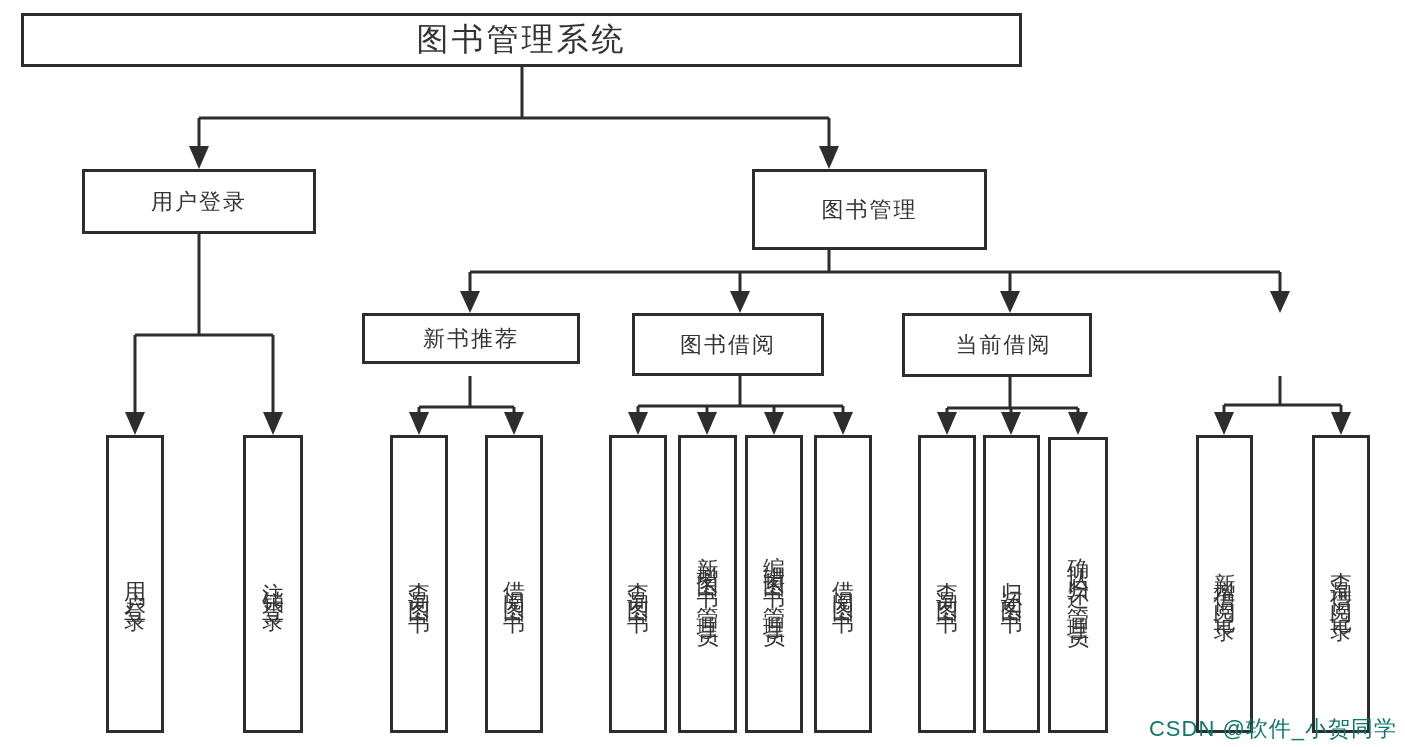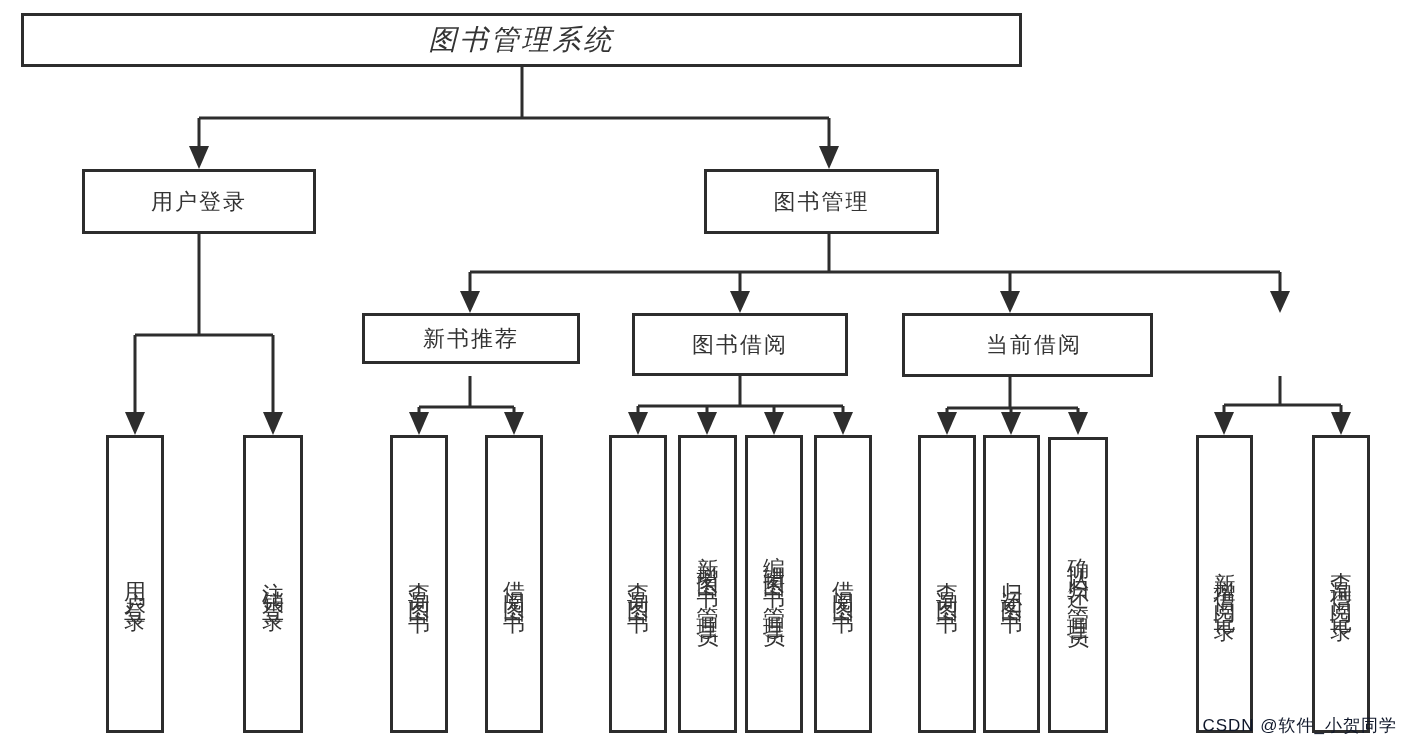--- a/index.html
+++ b/index.html
@@ -12,34 +12,34 @@
   .stage{position:absolute;left:0;top:0;width:1405px;height:747px;}
   svg.wires{position:absolute;left:0;top:0;width:1405px;height:747px;}
   .node{
     position:absolute;
     box-sizing:border-box;
     border:3px solid #2d2d2d;
     background:#ffffff;
     display:flex;align-items:center;justify-content:center;
     font-size:22px;letter-spacing:2px;color:#333333;
   }
-  .node.root{font-size:28px;letter-spacing:3px;font-style:italic;}
+  .node.root{font-size:32px;letter-spacing:3px;}
   .node.vbox{
     writing-mode:vertical-rl;
     text-orientation:mixed;
     letter-spacing:10px;
     font-size:22px;
     line-height:1;
     text-align:center;
   }
   .watermark{
     position:absolute;
     right:8px;top:714px;
-    font-size:17px;letter-spacing:1px;
-    color:#0f172a;
+    font-size:22px;letter-spacing:1px;
+    color:#0f766e;
     white-space:nowrap;
   }
 </style>
 </head>
 <body>
 
 <div class="stage">
 
   <svg class="wires" viewBox="0 0 1405 747" xmlns="http://www.w3.org/2000/svg">
     <g stroke="#2d2d2d" stroke-width="3" fill="none">
@@ -77,25 +77,25 @@
       <polygon points="1001,412 1021,412 1011,435"></polygon>
       <polygon points="1068,412 1088,412 1078,435"></polygon>
       <polygon points="1214,412 1234,412 1224,435"></polygon>
       <polygon points="1331,412 1351,412 1341,435"></polygon>
     </g>
   </svg>
 
   <div class="node root" style="left:21px;top:13px;width:1001px;height:54px;">图书管理系统</div>
 
   <div class="node" style="left:82px;top:169px;width:234px;height:65px;">用户登录</div>
-  <div class="node" style="left:704px;top:169px;width:235px;height:65px;">图书管理</div>
+  <div class="node" style="left:752px;top:169px;width:235px;height:81px;">图书管理</div>
 
   <div class="node" style="left:362px;top:313px;width:218px;height:51px;">新书推荐</div>
-  <div class="node" style="left:632px;top:313px;width:216px;height:63px;">图书借阅</div>
-  <div class="node" style="left:902px;top:313px;width:251px;height:64px;padding-left:13px;">当前借阅</div>
+  <div class="node" style="left:632px;top:313px;width:192px;height:63px;">图书借阅</div>
+  <div class="node" style="left:902px;top:313px;width:190px;height:64px;padding-left:13px;">当前借阅</div>
 
   <div class="node vbox" style="left:106px;top:435px;width:58px;height:298px;">用户登录</div>
   <div class="node vbox" style="left:243px;top:435px;width:60px;height:298px;">注销登录</div>
 
   <div class="node vbox" style="left:390px;top:435px;width:58px;height:298px;">查询图书</div>
   <div class="node vbox" style="left:485px;top:435px;width:58px;height:298px;">借阅图书</div>
 
   <div class="node vbox" style="left:609px;top:435px;width:58px;height:298px;">查询图书</div>
   <div class="node vbox" style="left:678px;top:435px;width:59px;height:298px;">新增图书（管理员）</div>
   <div class="node vbox" style="left:745px;top:435px;width:58px;height:298px;">编辑图书（管理员）</div>

